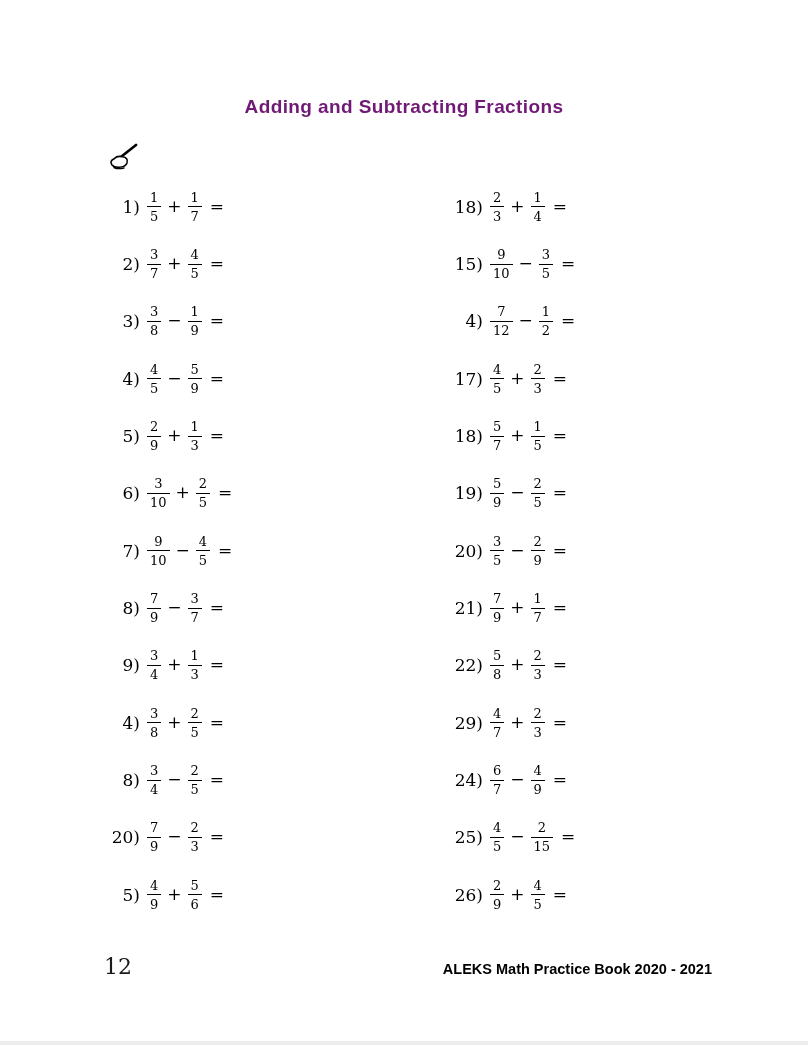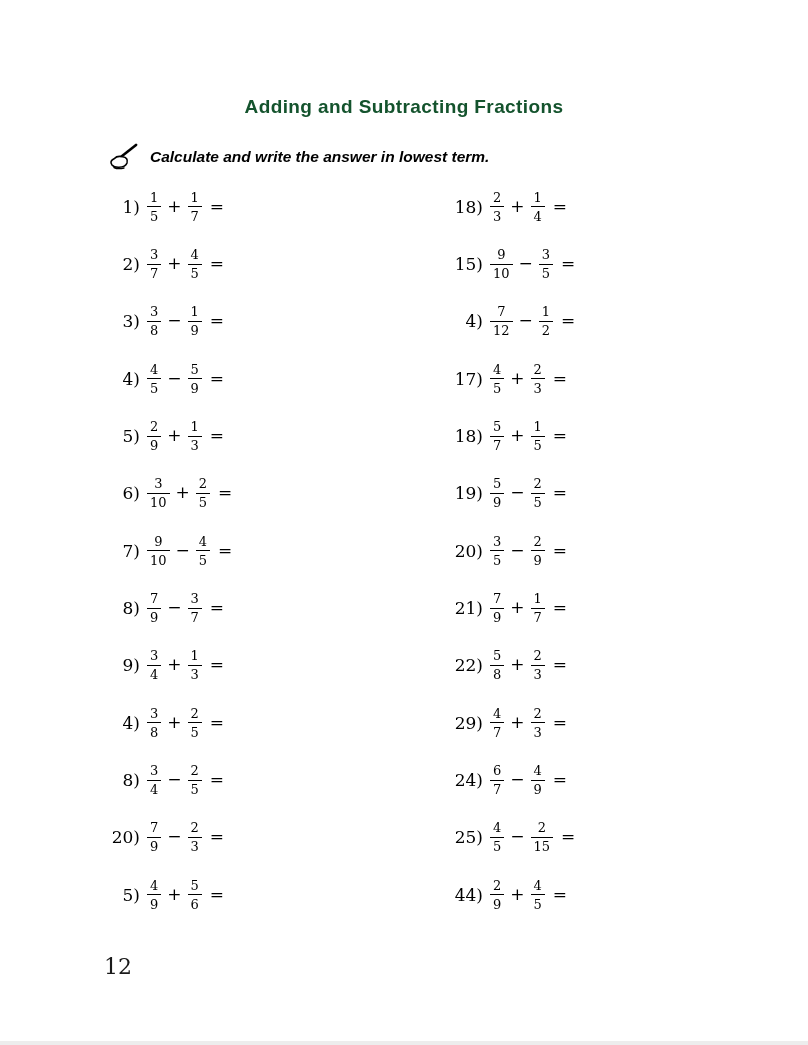--- a/index.html
+++ b/index.html
@@ -17,21 +17,21 @@
     border-bottom: 4px solid #ededed;
   }
   .title {
     position: absolute;
     top: 96px; left: 0; right: 0;
     text-align: center;
     font-family: "Liberation Sans", sans-serif;
     font-weight: 700;
     font-size: 19px;
     letter-spacing: 0.4px;
-    color: #14532d;
+    color: #701a75;
   }
   .instruction-row {
     position: absolute;
     top: 143px; left: 106px;
     display: flex;
     align-items: center;
     gap: 10px;
   }
   .pen-icon { width: 34px; height: 28px; flex: 0 0 auto; }
   .instruction-text {
@@ -100,21 +100,20 @@
 
   <div class="title">Adding and Subtracting Fractions</div>
 
   <div class="instruction-row">
     <svg class="pen-icon" viewBox="0 0 34 28" fill="none" xmlns="http://www.w3.org/2000/svg">
       <path d="M30 2 L11 17" stroke="#000" stroke-width="2.6" stroke-linecap="round"></path>
       <path d="M12.5 14.5 L9.5 19.5 L14.5 17.5 Z" fill="#000"></path>
       <path d="M6 22 Q3 18 8.5 15.5 Q11 12.5 16.5 13.8 Q22.5 14.5 21 20 Q19.5 24 13 24.2 Q8 24.4 6 22 Z" fill="#fff" stroke="#000" stroke-width="1.6" stroke-linejoin="round"></path>
       <path d="M8 24.5 Q12 26.5 18 25" stroke="#000" stroke-width="1.4" stroke-linecap="round"></path>
     </svg>
-    <span class="instruction-text">Calculate and write the answer in lowest term.</span>
   </div>
 
   <div class="problems-column col-left">
       <div class="problem-row">
     <span class="problem-number">1)</span>
     <span class="frac">
       <span class="num">1</span>
       <span class="den">5</span>
     </span>
     <span class="operator">+</span>
@@ -432,29 +431,30 @@
       <span class="den">5</span>
     </span>
     <span class="operator">−</span>
     <span class="frac">
       <span class="num">2</span>
       <span class="den">15</span>
     </span>
     <span class="equals">=</span>
   </div>
       <div class="problem-row">
-    <span class="problem-number">44)</span>
+    <span class="problem-number">26)</span>
     <span class="frac">
       <span class="num">2</span>
       <span class="den">9</span>
     </span>
     <span class="operator">+</span>
     <span class="frac">
       <span class="num">4</span>
       <span class="den">5</span>
     </span>
     <span class="equals">=</span>
   </div>
     </div>
 
   <div class="footer-page-number">12</div>
+  <div class="footer-book-title">ALEKS Math Practice Book 2020 - 2021</div>
 
 </div>
 
 </body></html>

